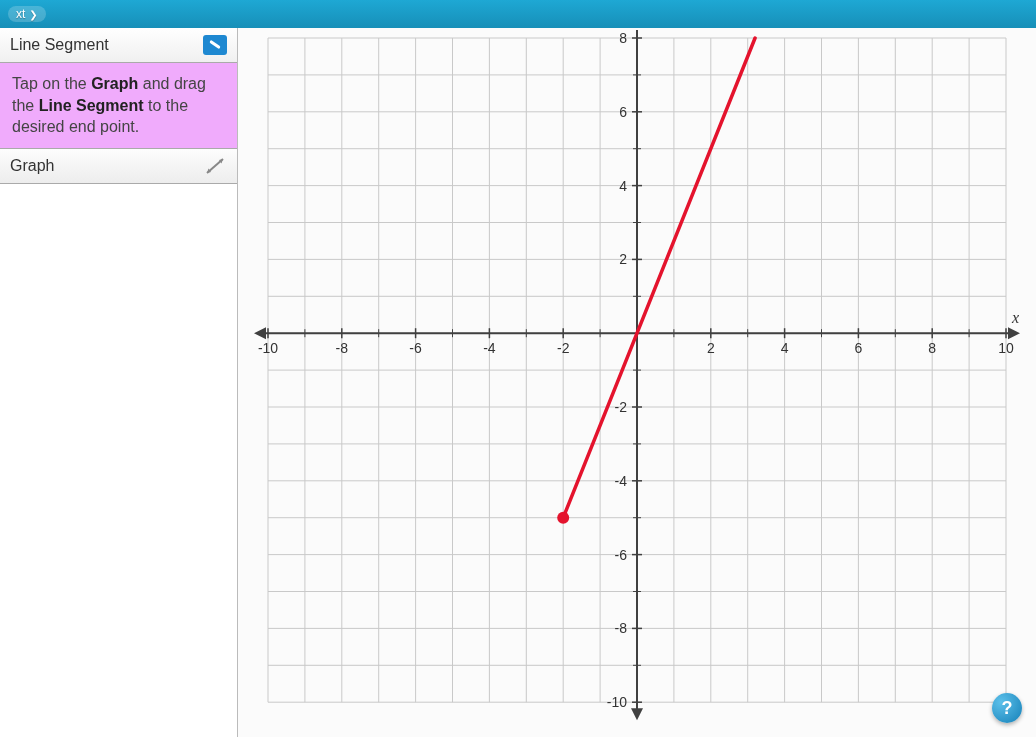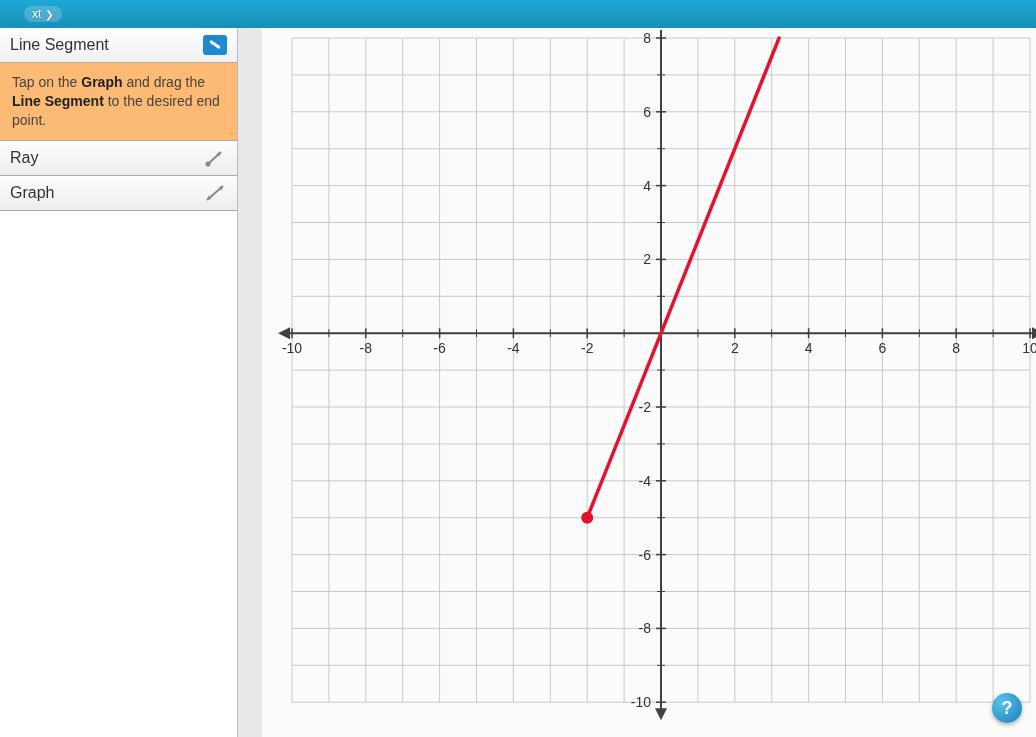--- a/index.html
+++ b/index.html
@@ -10,42 +10,41 @@
       height: 737px;
       overflow: hidden;
       position: relative;
     }
     .header {
       background: linear-gradient(#1ea8d4, #178fb8);
       color: #fff;
       height: 28px;
       display: flex;
       align-items: center;
-      padding-left: 24px;
+      padding-left: 8px;
       font-size: 18px;
       font-weight: 400;
       text-shadow: 0 1px 1px rgba(0,0,0,0.3);
     }
     .header .nav-pill {
       background: rgba(255,255,255,0.2);
       border-radius: 10px;
       padding: 1px 8px;
       font-size: 12px;
       margin-right: 18px;
       display: flex;
       align-items: center;
       gap: 4px;
     }
     .header .nav-pill .chev {
       font-size: 10px;
     }
     .main {
       display: flex;
       height: calc(100% - 28px);
-      gap: 24px;
     }
     .sidebar {
       width: 238px;
       background: #fff;
       border-right: 1px solid #bbb;
       display: flex;
       flex-direction: column;
     }
     .tool-item {
       border-bottom: 1px solid #aaa;
@@ -82,24 +81,24 @@
       width: 12px;
       height: 3px;
       background: #fff;
       border-radius: 2px;
       top: 8px;
       left: 6px;
       transform: rotate(35deg);
     }
     .instruction {
       padding: 10px 12px;
-      font-size: 14px;
+      font-size: 16px;
       color: #444;
       border-bottom: 1px solid #aaa;
-      background: #fdba74;
+      background: #f0abfc;
       line-height: 1.35;
     }
     .instruction b { color: #222; }
     .graph-area {
       flex: 1;
       background: #fbfbfb;
       position: relative;
       overflow: hidden;
     }
     .graph-svg {
@@ -142,30 +141,20 @@
       <span>Line Segment</span>
       <span class="tool-icon">
         <span class="seg-icon"></span>
       </span>
     </div>
 
     <div class="instruction">
       <span>Tap on the </span><b>Graph</b><span> and drag the </span><b>Line Segment</b><span> to the desired end point.</span>
     </div>
 
-    <div class="tool-item">
-      <span>Ray</span>
-      <span class="tool-icon">
-        <svg width="22" height="20" viewBox="0 0 22 20">
-          <circle cx="4" cy="16" r="2.5" fill="#888"></circle>
-          <line x1="4" y1="16" x2="17" y2="4" stroke="#888" stroke-width="2"></line>
-          <polygon points="17,4 13,5 15.5,8.5" fill="#888"></polygon>
-        </svg>
-      </span>
-    </div>
 
     <div class="tool-item">
       <span>Graph</span>
       <span class="tool-icon">
         <svg width="22" height="20" viewBox="0 0 22 20">
           <line x1="3" y1="17" x2="19" y2="3" stroke="#888" stroke-width="2"></line>
           <polygon points="19,3 15,4 17.5,7.5" fill="#888"></polygon>
           <polygon points="3,17 7,16 4.5,12.5" fill="#888"></polygon>
         </svg>
       </span>

